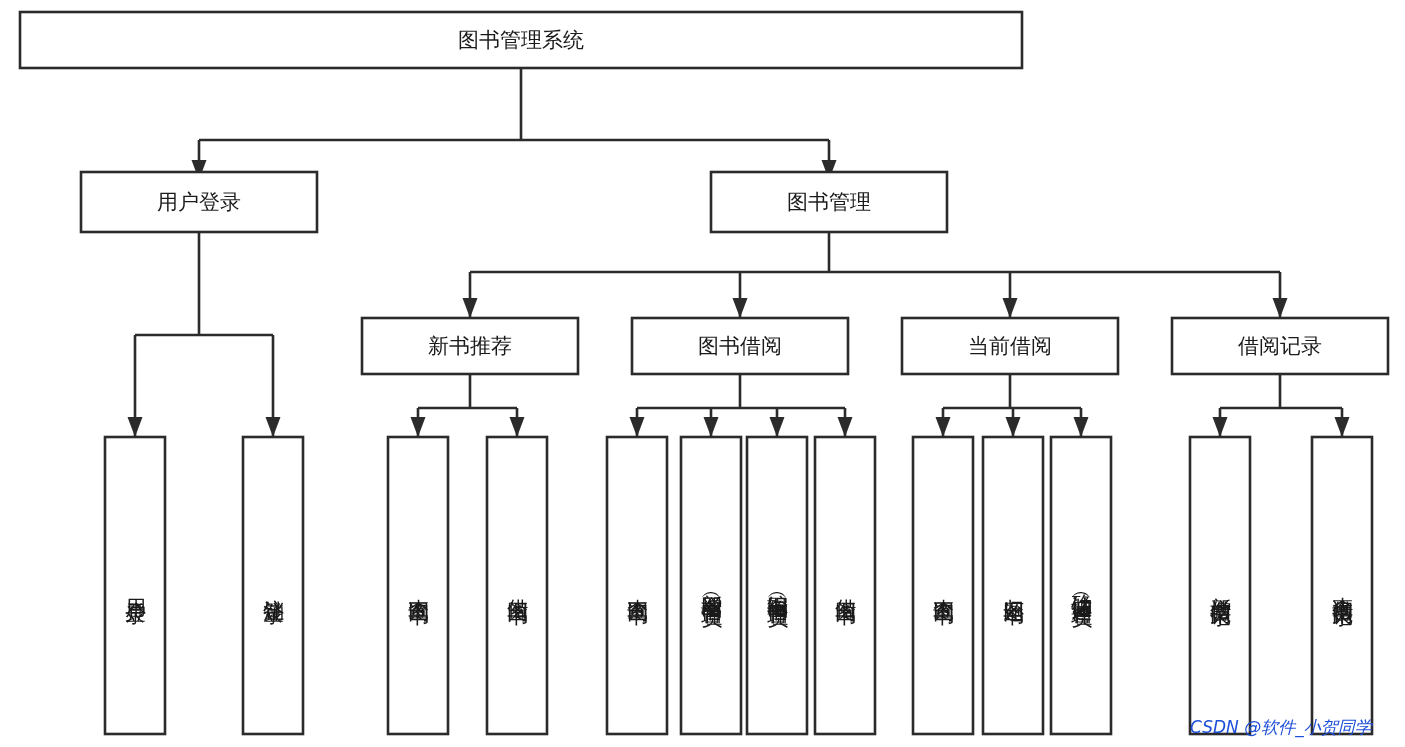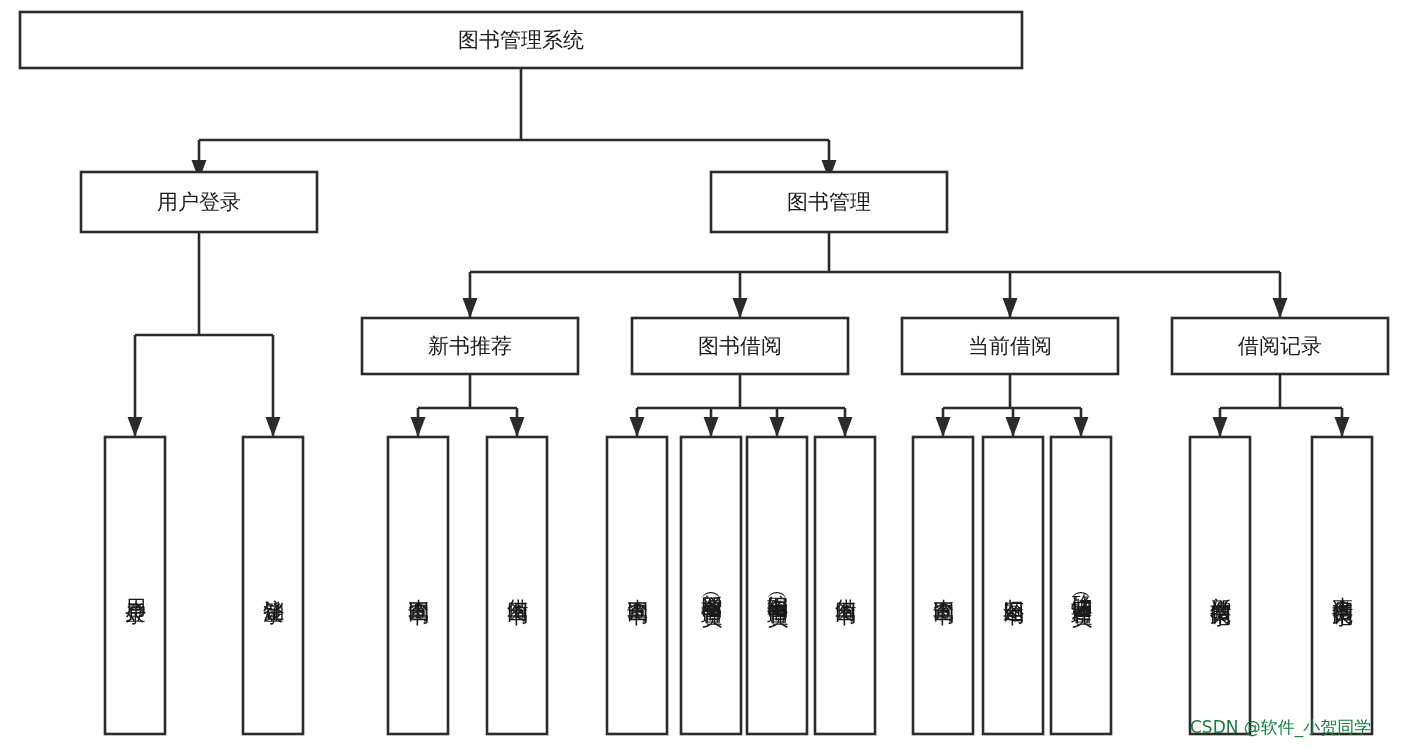--- a/index.html
+++ b/index.html
@@ -60,22 +60,23 @@
     white-space: nowrap;
     display: flex;
     align-items: center;
     justify-content: center;
     pointer-events: none;
   }
   .watermark {
     position: absolute;
     font-family: "DejaVu Sans", "Liberation Sans", sans-serif;
     font-size: 17px;
-    color: #15803d;
+    color: #1d4ed8;
     white-space: nowrap;
+    font-style: italic;
   }
 </style>
 </head>
 <body>
 
 <div id="diagram-root">
 
   <svg class="diagram-canvas" viewBox="0 0 1405 747">
     <g id="connector-layer">
         <g>

